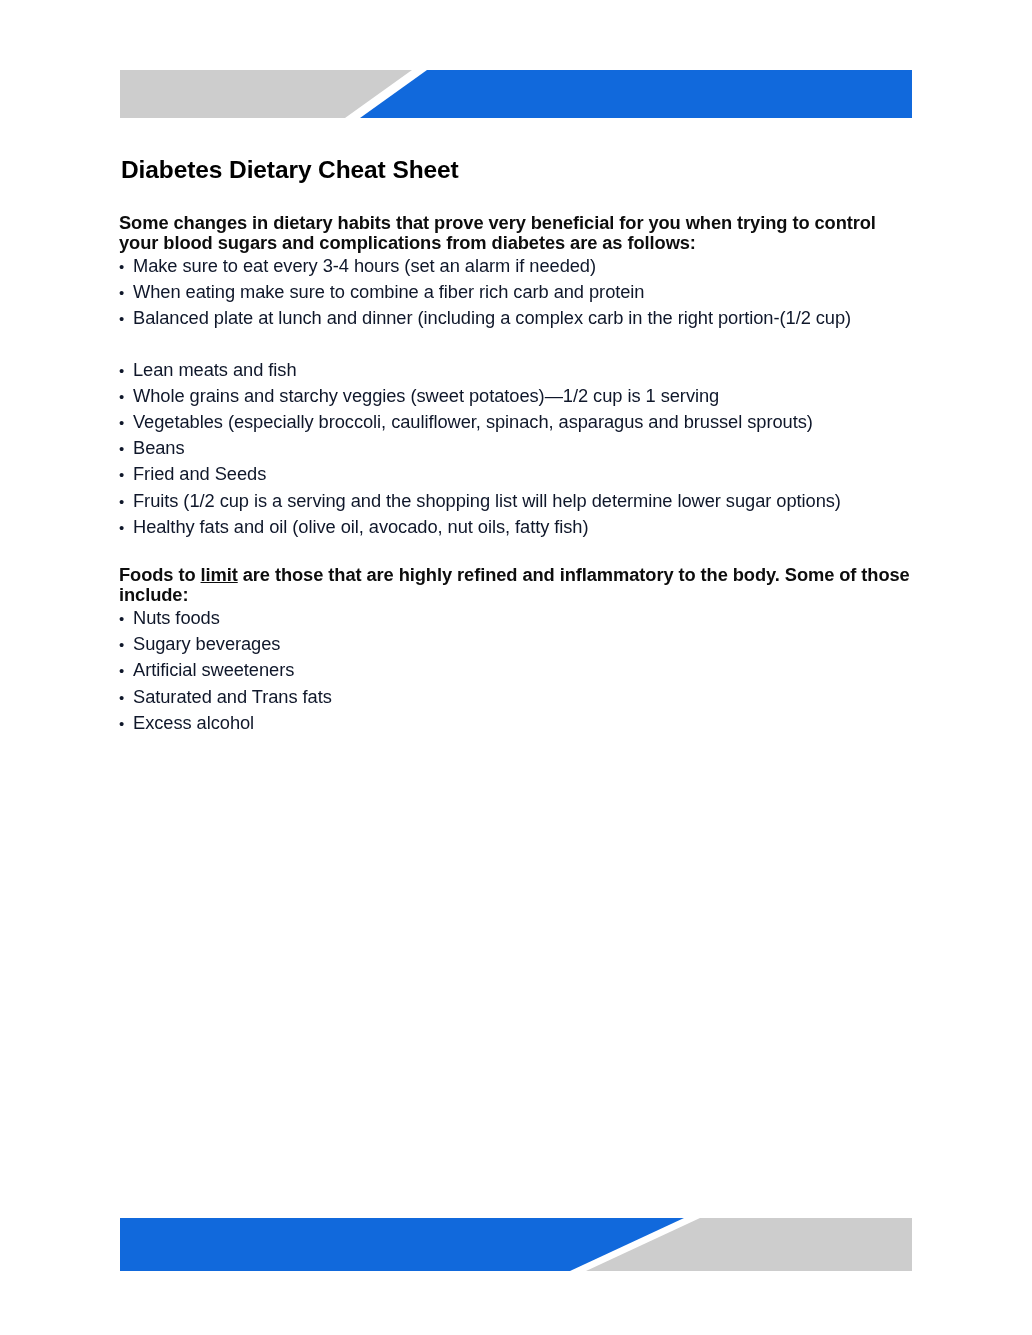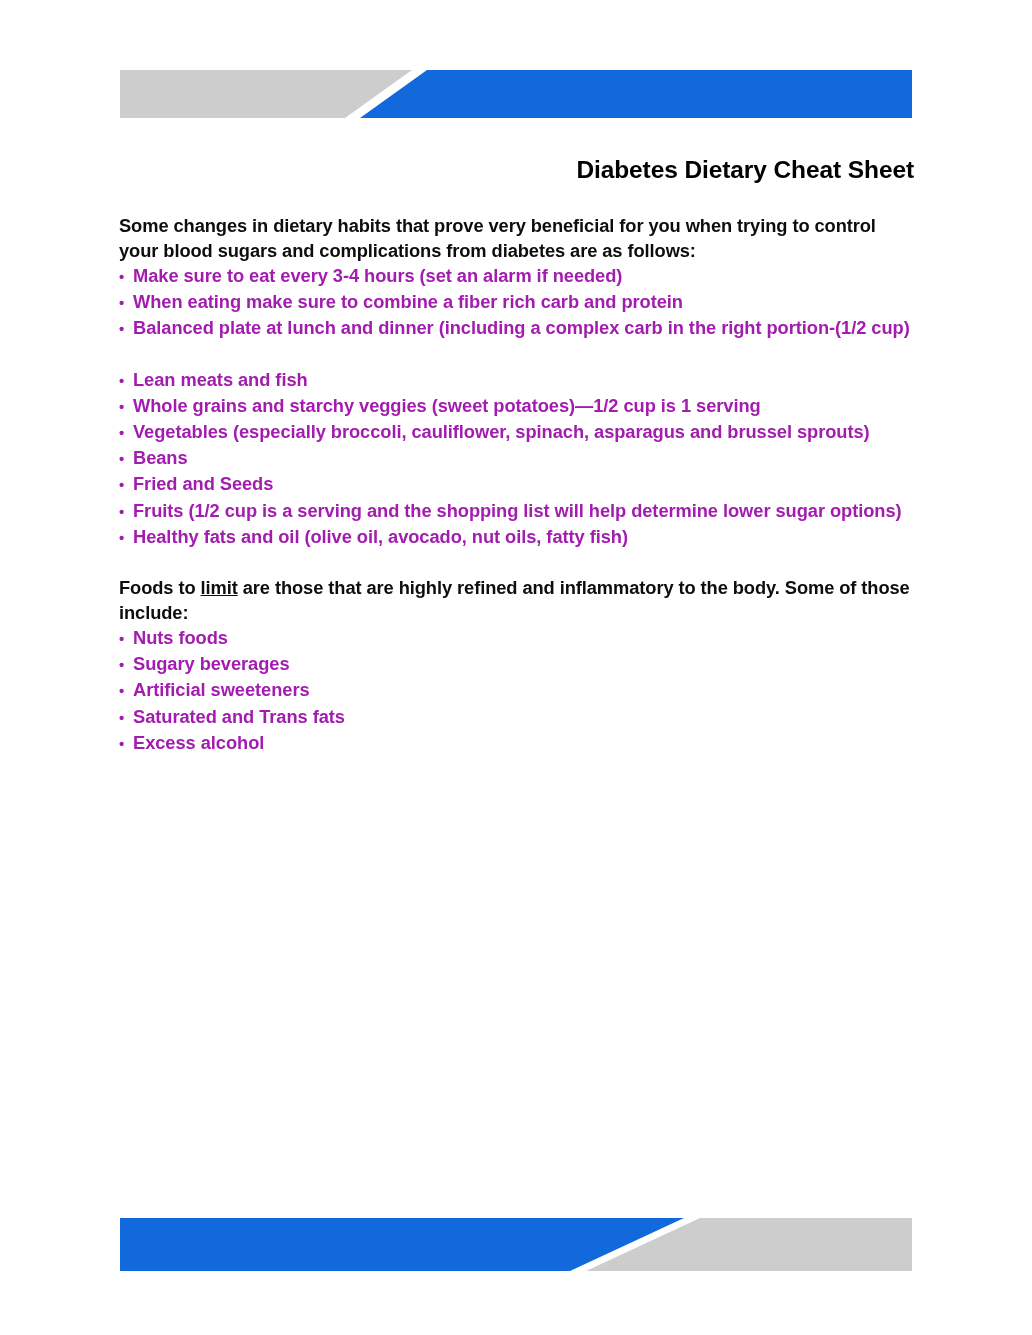--- a/index.html
+++ b/index.html
@@ -45,52 +45,52 @@
   .doc {
     position: absolute;
     left: 119px;
     top: 156px;
     width: 795px;
   }
 
   .doc-title {
     font-size: 24.5px;
     font-weight: bold;
-    text-align: right;
+    text-align: left;
     letter-spacing: -0.1px;
     margin: 0 0 29px 0;
     padding-left: 2px;
     color: #000000;
   }
 
   .block {
     margin: 0 0 25px 0;
   }
   .block:last-child { margin-bottom: 0; }
 
   .lead {
     font-size: 18.3px;
     font-weight: bold;
-    line-height: 25px;
+    line-height: 20px;
     margin: 0 0 0 0;
     color: #0d0d0d;
     letter-spacing: -0.08px;
   }
   .lead u { text-decoration: underline; text-underline-offset: 1px; }
 
   .items {
     list-style: none;
     margin: 0;
     padding: 0;
   }
   .items li {
     font-size: 18.3px;
-    font-weight: bold;
+    font-weight: normal;
     line-height: 25.2px;
-    color: #a21caf;
+    color: #0f172a;
     letter-spacing: -0.06px;
     padding-left: 0;
     text-indent: 0;
   }
   .items li .bullet {
     display: inline-block;
     width: 14px;
     font-size: 15px;
     vertical-align: baseline;
     line-height: 25.2px;

